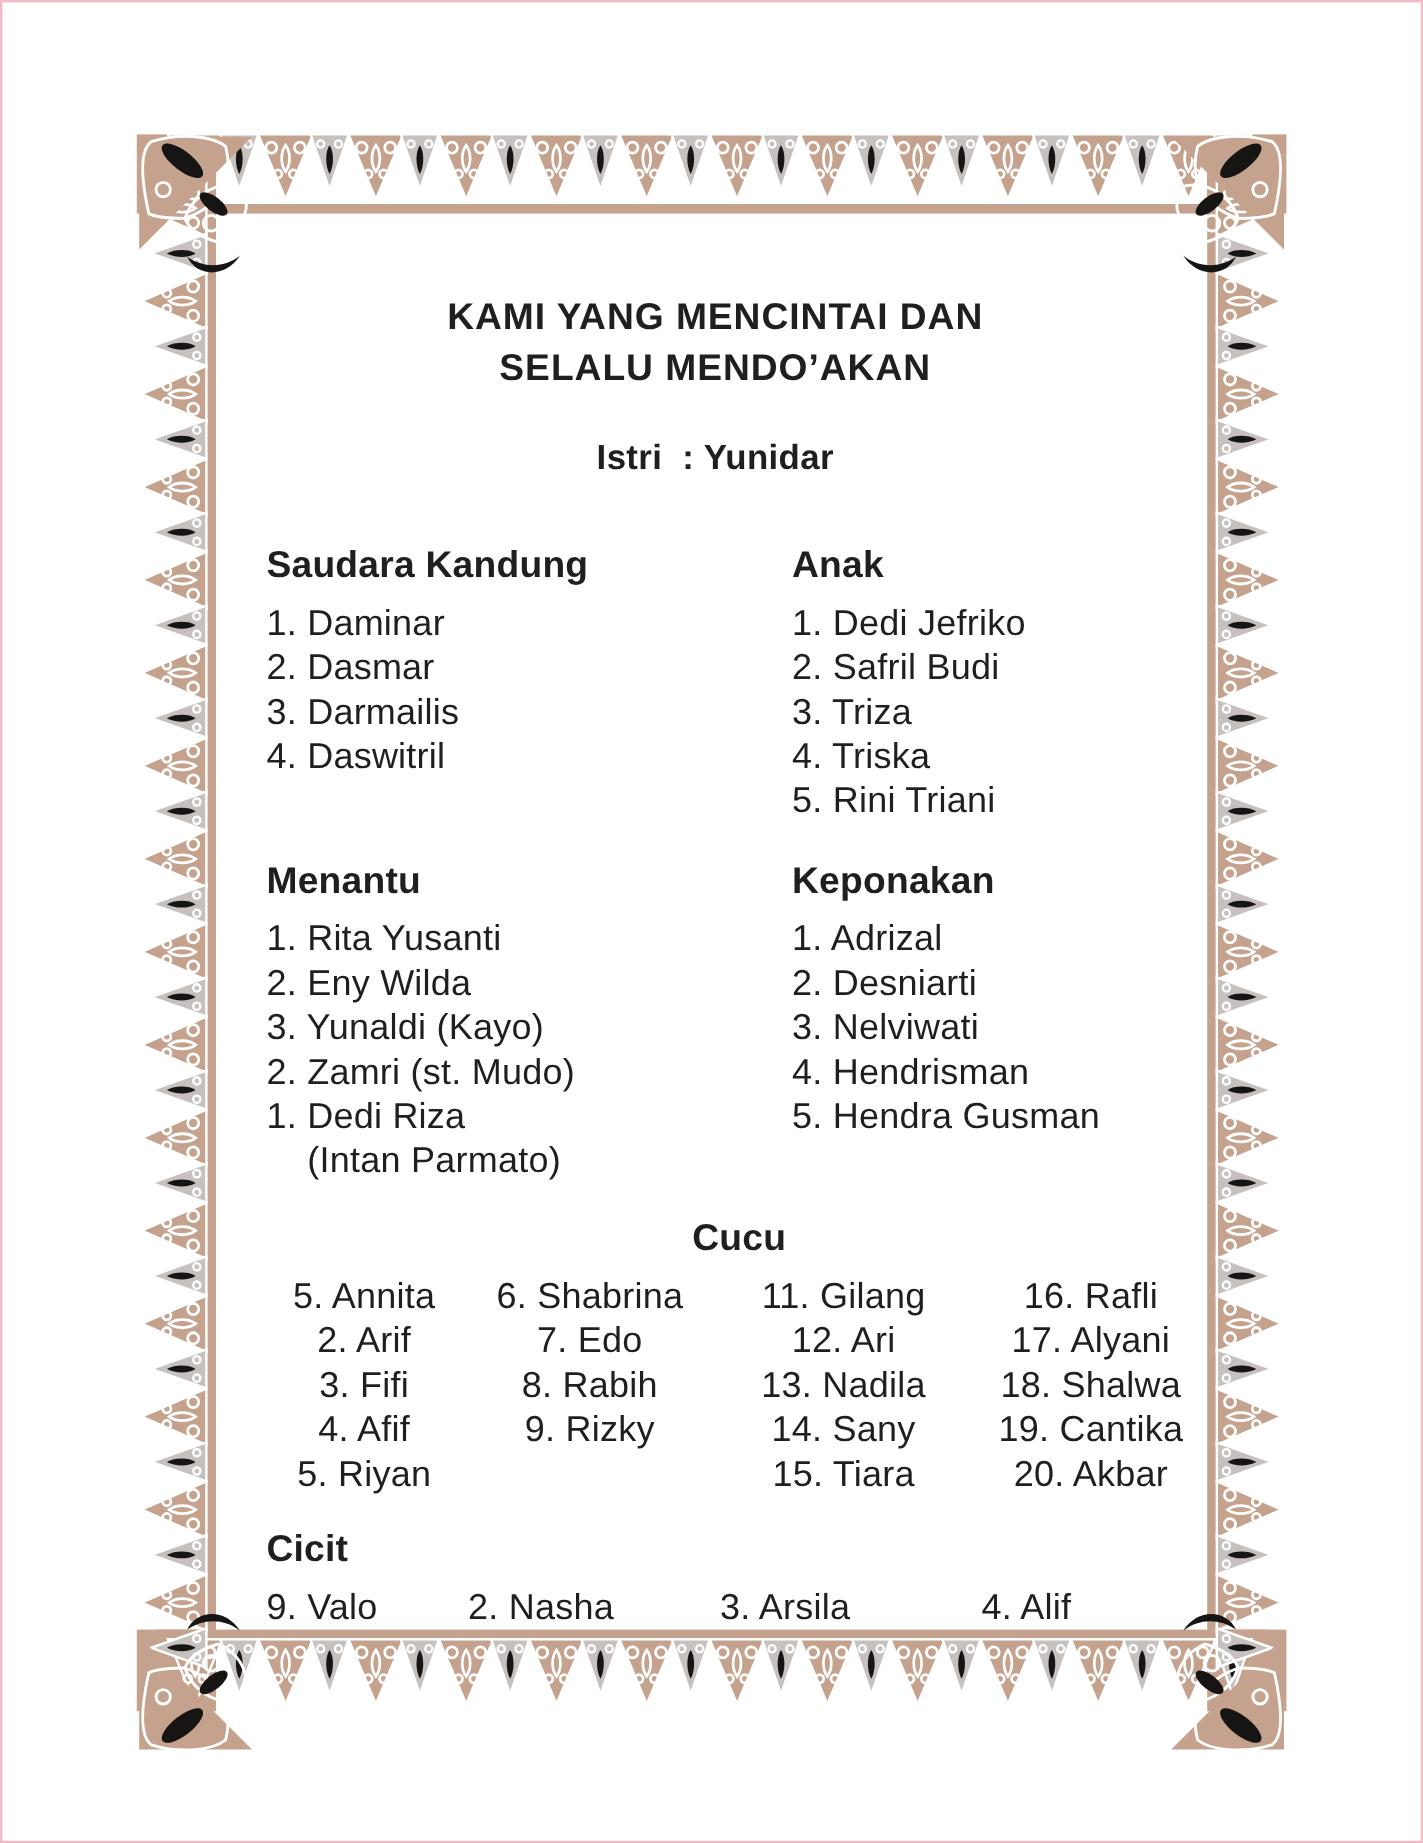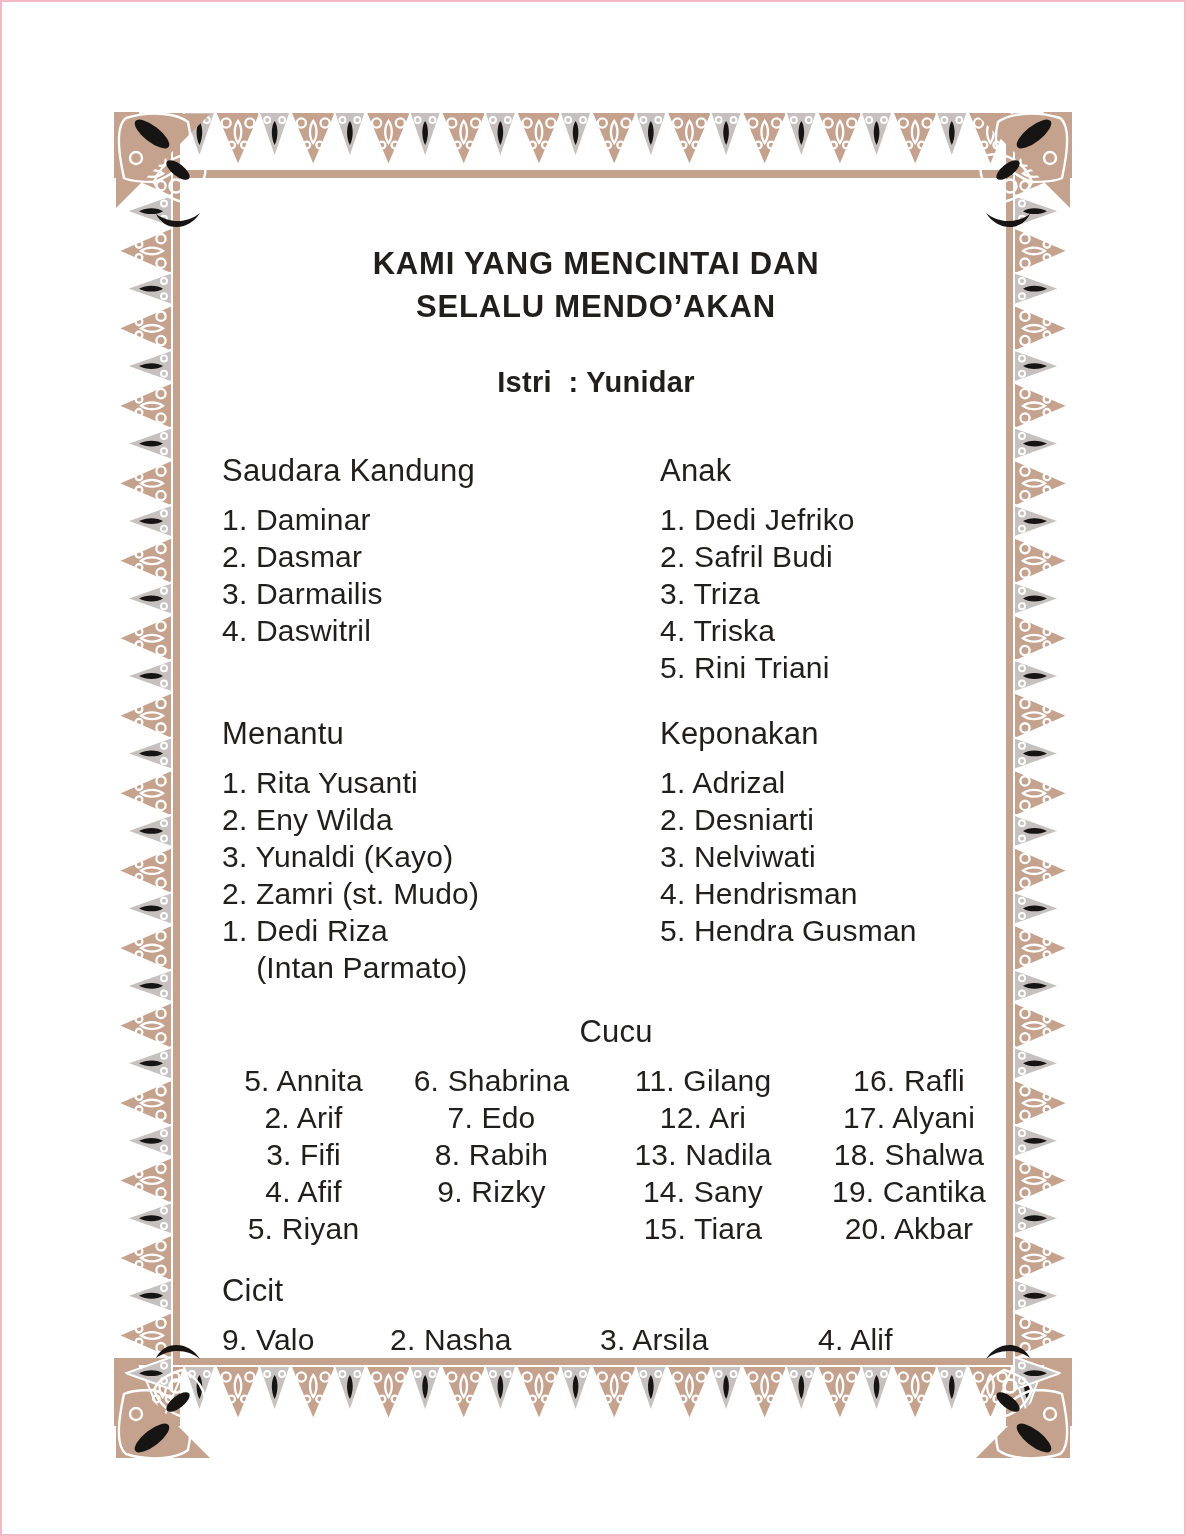--- a/index.html
+++ b/index.html
@@ -28,21 +28,21 @@
     margin-top:48px; text-align:center; font-weight:bold;
     font-size:31px; line-height:43px; letter-spacing:0.8px;
   }
   .spouse{
     margin-top:38px; text-align:center; font-weight:bold;
     font-size:29px; letter-spacing:0.3px; white-space:pre;
   }
   .row{display:grid; grid-template-columns:438px 1fr; padding-left:40px;}
   .row-1{margin-top:54px;}
   .row-2{margin-top:30px;}
-  .sec-h{font-size:31px; font-weight:normal; letter-spacing:0.2px; margin-bottom:12px;}
+  .sec-h{font-size:31px; font-weight:bold; letter-spacing:0.2px; margin-bottom:12px;}
   .list .li{font-size:30px; line-height:37px; white-space:pre; letter-spacing:0.2px;}
   .sec-cucu{margin-top:28px; padding-left:40px;text-align:center;}
   .grid-cucu{display:grid; grid-template-columns:163px 213px 210px 1fr;}
   .sec-cicit{margin-top:26px; padding-left:40px;}
   .grid-cicit{display:grid; grid-template-columns:168px 210px 218px 1fr;}
   .grid-cicit .li{font-size:30px; line-height:37px; letter-spacing:0.2px; white-space:pre;}
 </style>
 </head>
 <body>
 

